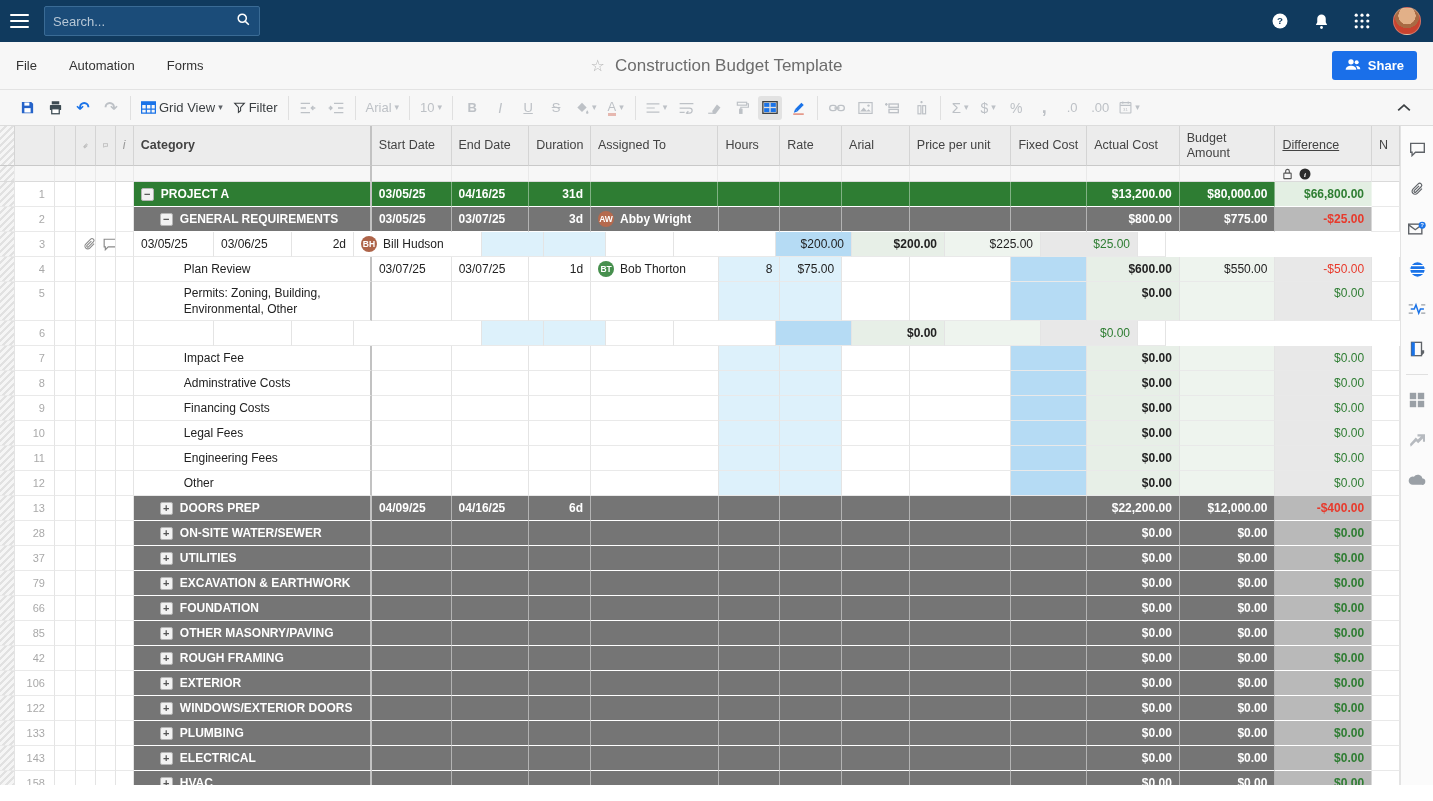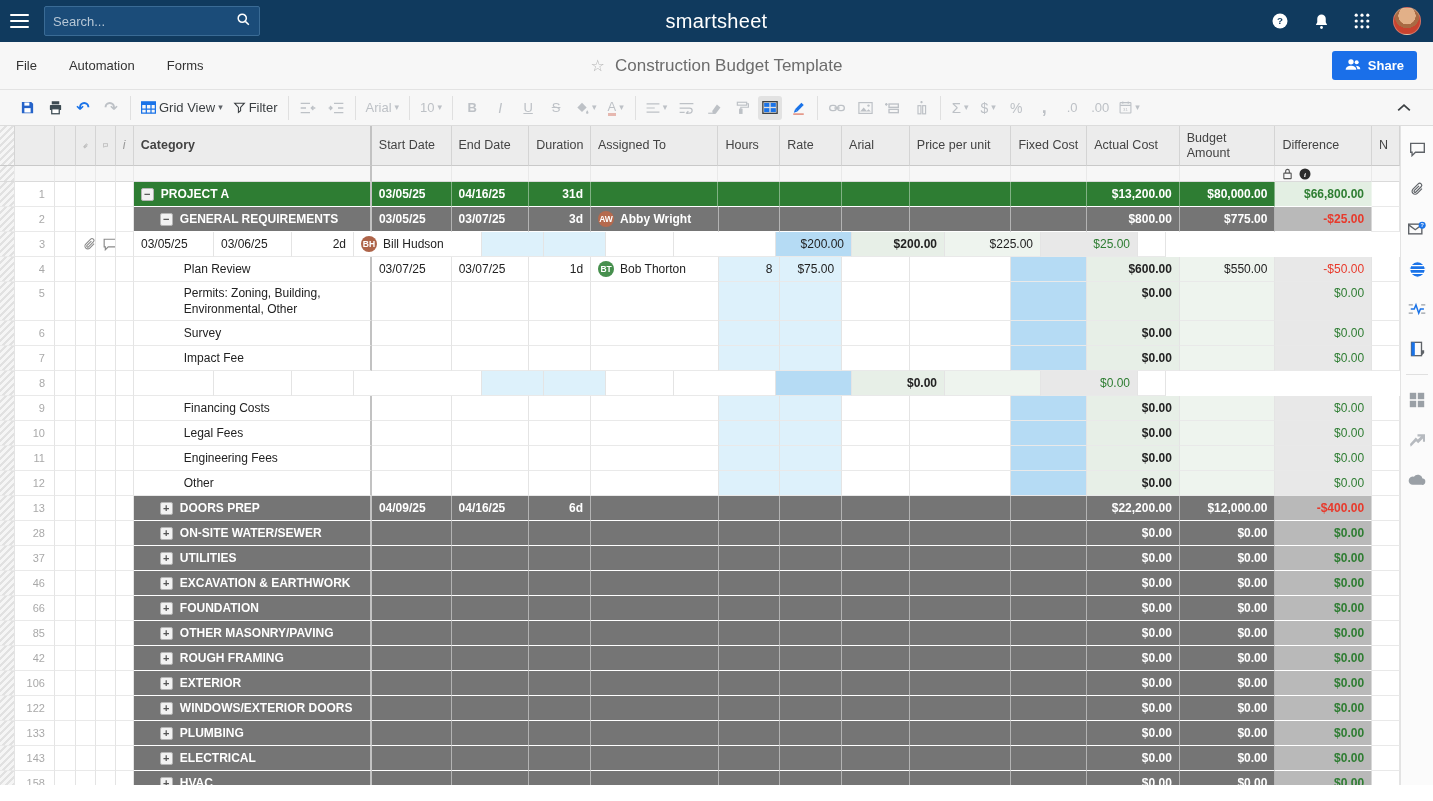--- a/index.html
+++ b/index.html
@@ -116,21 +116,20 @@
       </div>
     <div class="searchbox">
       <input type="text" placeholder="Search..." style="">
       <span>
         <svg width="15" height="15" viewBox="0 0 24 24" fill="none" stroke="#fff" stroke-width="2.4">
             <circle cx="10" cy="10" r="6.5"></circle>
             <path d="M15 15l5.5 5.5"></path>
           </svg>
       </span>
     </div>
-    <div class="logo">smartsheet</div>
     <div class="top-right">
       <span class="tr-ic">
         <svg width="18" height="18" viewBox="0 0 24 24">
             <circle cx="12" cy="12" r="10" fill="#fff"></circle>
             <text x="12" y="16.5" text-anchor="middle" font-size="13" font-weight="bold" fill="#103a5e" font-family="Liberation Sans,sans-serif">?</text>
           </svg>
       </span>
       <span class="tr-ic">
         <svg width="17" height="17" viewBox="0 0 24 24" fill="#fff">
             <path d="M12 2a6 6 0 0 0-6 6v5l-2 4h16l-2-4V8a6 6 0 0 0-6-6z"></path>
@@ -389,21 +388,21 @@
           <div class="cell" style="width:78px;">End Date</div>
           <div class="cell" style="width:62px;">Duration</div>
           <div class="cell" style="width:128px;">Assigned To</div>
           <div class="cell" style="width:62px;">Hours</div>
           <div class="cell" style="width:62px;">Rate</div>
           <div class="cell" style="width:68px;">Arial</div>
           <div class="cell" style="width:102px;">Price per unit</div>
           <div class="cell" style="width:76px;">Fixed Cost</div>
           <div class="cell" style="width:93px;">Actual Cost</div>
           <div class="cell" style="width:96px;">Budget Amount</div>
-          <div class="cell" style="width:97px;">Difference</div>
+          <div class="cell" style="width:97px;text-decoration:underline;">Difference</div>
           <div class="cell" style="width:28px;">N</div>
         </div>
       <div class="grow strip" id="grid-strip">
           <div class="cell c-hatch" style="width:10px"></div>
           <div class="cell " style="width:40px"></div>
           <div class="cell " style="width:21px"></div>
           <div class="cell " style="width:20px"></div>
           <div class="cell " style="width:20px"></div>
           <div class="cell " style="width:18px"></div>
           <div class="cell frozen-edge" style="width:239px"></div>
@@ -575,23 +574,20 @@
             <div class="cell body-cell diff-cell right pos" style="width:97px">$0.00</div>
             <div class="cell n-cell" style="width:28px"></div>
           </div>
           <div class="grow r-child" style="height:25px">
             <div class="cell c-hatch" style="width:10px"></div>
             <div class="cell c-num" style="width:40px">6</div>
             <div class="cell " style="width:21px"></div>
             <div class="cell " style="width:20px"></div>
             <div class="cell " style="width:20px"></div>
             <div class="cell " style="width:18px"></div>
-            <div class="cell body-cell frozen-edge" style="width:239px;padding-left:50px">
-              <span>Survey</span>
-            </div>
             <div class="cell body-cell" style="width:80px"></div>
             <div class="cell body-cell" style="width:78px"></div>
             <div class="cell body-cell right" style="width:62px"></div>
             <div class="cell body-cell" style="width:128px"></div>
             <div class="cell body-cell right c-blue" style="width:62px"></div>
             <div class="cell body-cell right c-blue" style="width:62px"></div>
             <div class="cell body-cell" style="width:68px"></div>
             <div class="cell body-cell" style="width:102px"></div>
             <div class="cell body-cell right c-blue2" style="width:76px"></div>
             <div class="cell body-cell right c-green1 bold" style="width:93px">$0.00</div>
@@ -623,20 +619,23 @@
             <div class="cell body-cell diff-cell right pos" style="width:97px">$0.00</div>
             <div class="cell n-cell" style="width:28px"></div>
           </div>
           <div class="grow r-child" style="height:25px">
             <div class="cell c-hatch" style="width:10px"></div>
             <div class="cell c-num" style="width:40px">8</div>
             <div class="cell " style="width:21px"></div>
             <div class="cell " style="width:20px"></div>
             <div class="cell " style="width:20px"></div>
             <div class="cell " style="width:18px"></div>
+            <div class="cell body-cell frozen-edge" style="width:239px;padding-left:50px">
+              <span>Adminstrative Costs</span>
+            </div>
             <div class="cell body-cell" style="width:80px"></div>
             <div class="cell body-cell" style="width:78px"></div>
             <div class="cell body-cell right" style="width:62px"></div>
             <div class="cell body-cell" style="width:128px"></div>
             <div class="cell body-cell right c-blue" style="width:62px"></div>
             <div class="cell body-cell right c-blue" style="width:62px"></div>
             <div class="cell body-cell" style="width:68px"></div>
             <div class="cell body-cell" style="width:102px"></div>
             <div class="cell body-cell right c-blue2" style="width:76px"></div>
             <div class="cell body-cell right c-green1 bold" style="width:93px">$0.00</div>
@@ -810,21 +809,21 @@
             <div class="cell body-cell" style="width:68px"></div>
             <div class="cell body-cell" style="width:102px"></div>
             <div class="cell body-cell right " style="width:76px"></div>
             <div class="cell body-cell right " style="width:93px">$0.00</div>
             <div class="cell body-cell right " style="width:96px">$0.00</div>
             <div class="cell body-cell diff-cell right pos" style="width:97px">$0.00</div>
             <div class="cell n-cell" style="width:28px"></div>
           </div>
           <div class="grow r-section" style="height:25px">
             <div class="cell c-hatch" style="width:10px"></div>
-            <div class="cell c-num" style="width:40px">46</div>
+            <div class="cell c-num" style="width:40px">79</div>
             <div class="cell " style="width:21px"></div>
             <div class="cell " style="width:20px"></div>
             <div class="cell " style="width:20px"></div>
             <div class="cell " style="width:18px"></div>
             <div class="cell body-cell frozen-edge" style="width:239px;padding-left:26px">
               <span class="tog">+</span>
               <span>EXCAVATION &amp; EARTHWORK</span>
             </div>
             <div class="cell body-cell" style="width:80px"></div>
             <div class="cell body-cell" style="width:78px"></div>

